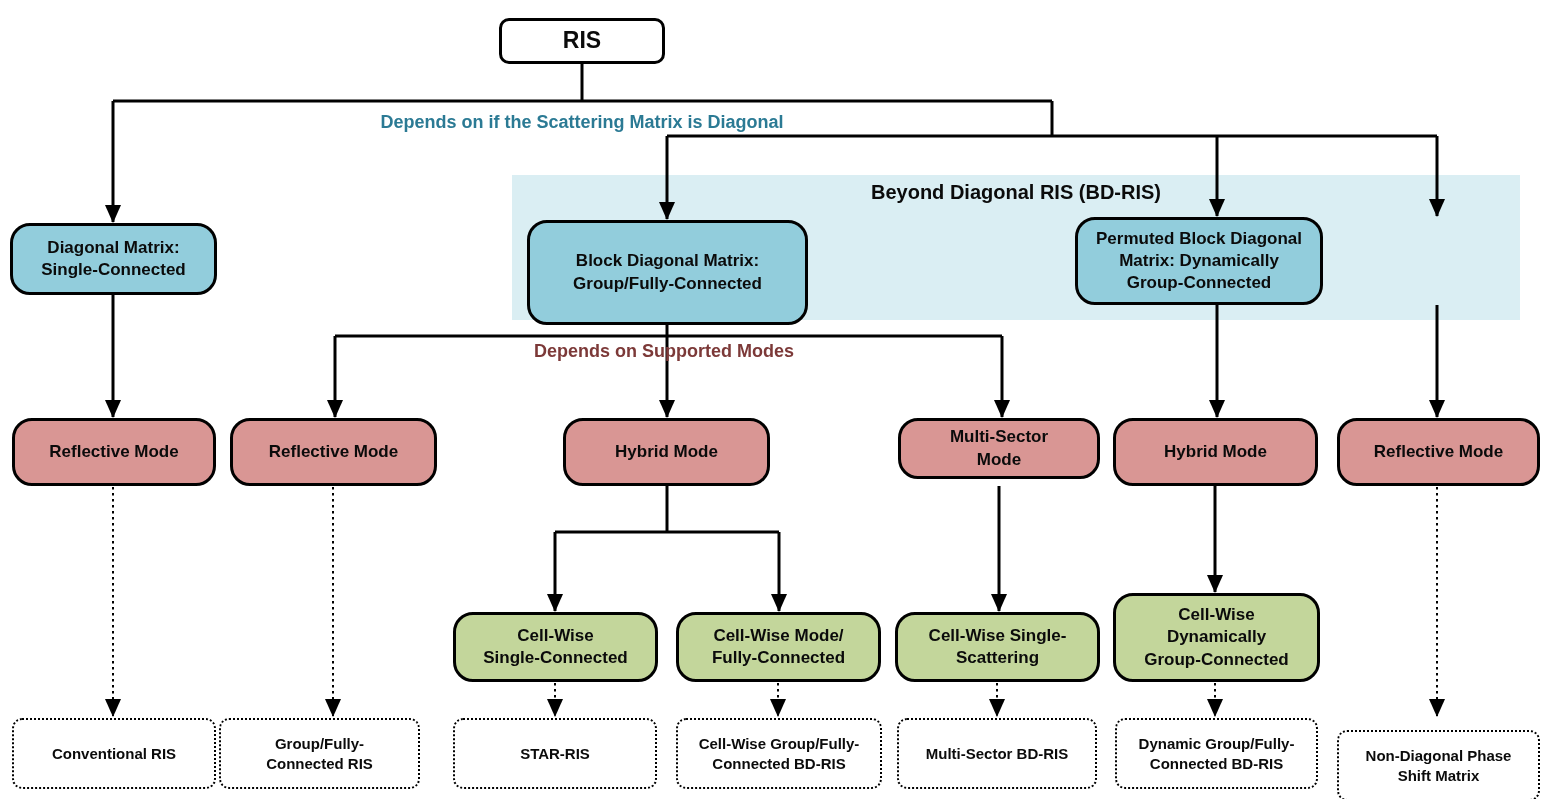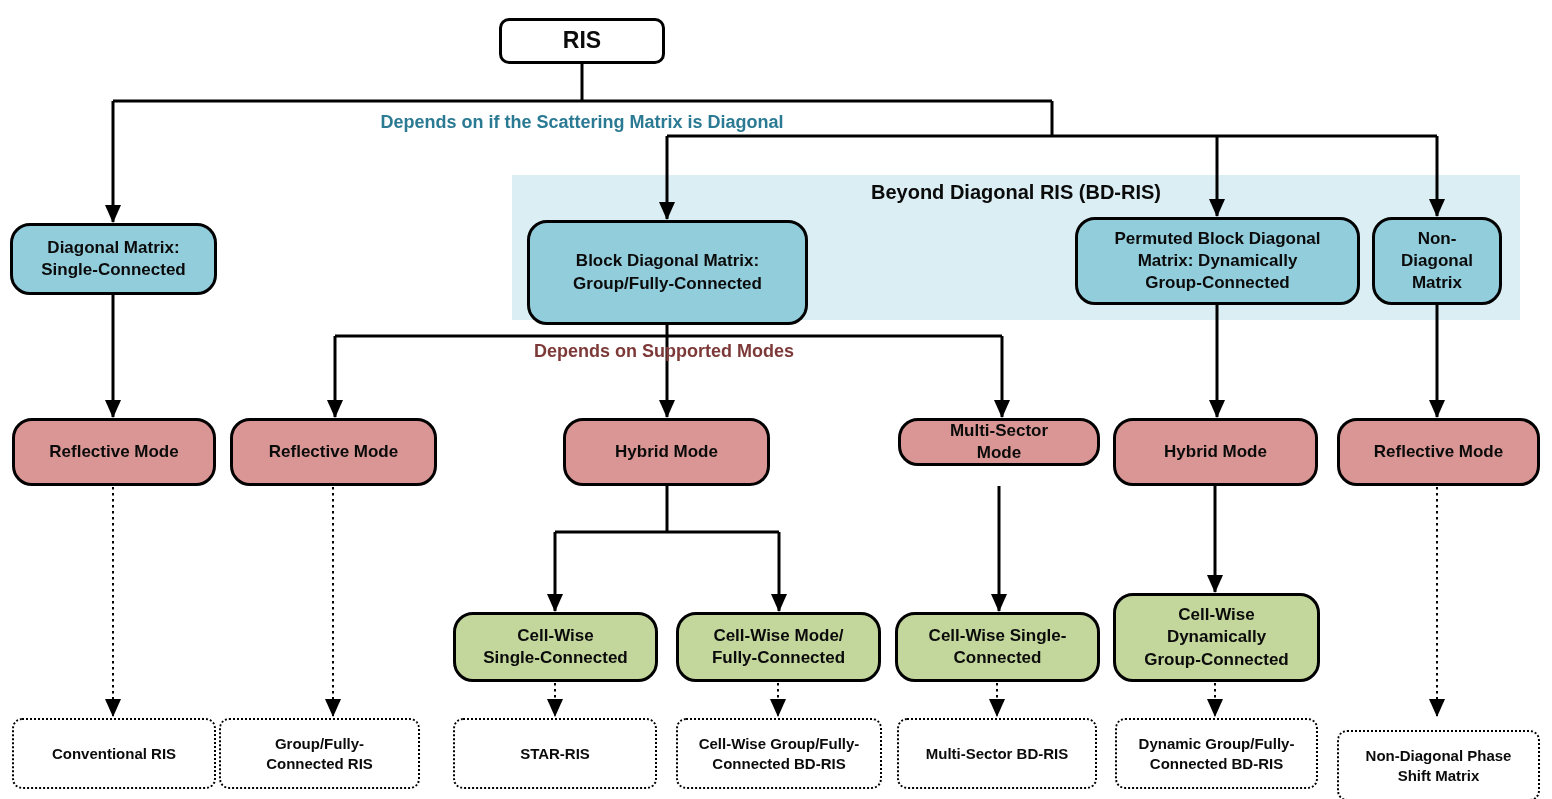--- a/index.html
+++ b/index.html
@@ -88,41 +88,38 @@
 
   <div class="branch-label scattering" style="left:247px;top:112px;width:670px;">Depends on if the Scattering Matrix is Diagonal</div>
   <div class="branch-label modes" style="left:364px;top:341px;width:600px;">Depends on Supported Modes</div>
 
   <div class="node root" style="left:499px;top:18px;width:166px;height:46px;">RIS</div>
 
   <div class="node matrix" style="left:10px;top:223px;width:207px;height:72px;">Diagonal Matrix:
 Single-Connected</div>
   <div class="node matrix" style="left:527px;top:220px;width:281px;height:105px;">Block Diagonal Matrix:
 Group/Fully-Connected</div>
-  <div class="node matrix" style="left:1075px;top:217px;width:285px;height:88px;">Permuted Block Diagonal
+  <div class="node matrix" style="left:1075px;top:217px;width:248px;height:88px;">Permuted Block Diagonal
 Matrix: Dynamically
 Group-Connected</div>
-  <div class="node matrix" style="left:1372px;top:217px;width:130px;height:88px;">Non-
-Diagonal
-Matrix</div>
 
   <div class="node mode" style="left:12px;top:418px;width:204px;height:68px;">Reflective Mode</div>
   <div class="node mode" style="left:230px;top:418px;width:207px;height:68px;">Reflective Mode</div>
   <div class="node mode" style="left:563px;top:418px;width:207px;height:68px;">Hybrid Mode</div>
-  <div class="node mode" style="left:898px;top:418px;width:202px;height:48px;">Multi-Sector
+  <div class="node mode" style="left:898px;top:418px;width:202px;height:61px;">Multi-Sector
 Mode</div>
   <div class="node mode" style="left:1113px;top:418px;width:205px;height:68px;">Hybrid Mode</div>
   <div class="node mode" style="left:1337px;top:418px;width:203px;height:68px;">Reflective Mode</div>
 
   <div class="node cell" style="left:453px;top:612px;width:205px;height:70px;">Cell-Wise
 Single-Connected</div>
   <div class="node cell" style="left:676px;top:612px;width:205px;height:70px;">Cell-Wise Mode/
 Fully-Connected</div>
   <div class="node cell" style="left:895px;top:612px;width:205px;height:70px;">Cell-Wise Single-
-Connected</div>
+Scattering</div>
   <div class="node cell" style="left:1113px;top:593px;width:207px;height:89px;">Cell-Wise
 Dynamically
 Group-Connected</div>
 
   <div class="node leaf" style="left:12px;top:718px;width:204px;height:71px;">Conventional RIS</div>
   <div class="node leaf" style="left:219px;top:718px;width:201px;height:71px;">Group/Fully-
 Connected RIS</div>
   <div class="node leaf" style="left:453px;top:718px;width:204px;height:71px;">STAR-RIS</div>
   <div class="node leaf" style="left:676px;top:718px;width:206px;height:71px;">Cell-Wise Group/Fully-
 Connected BD-RIS</div>

